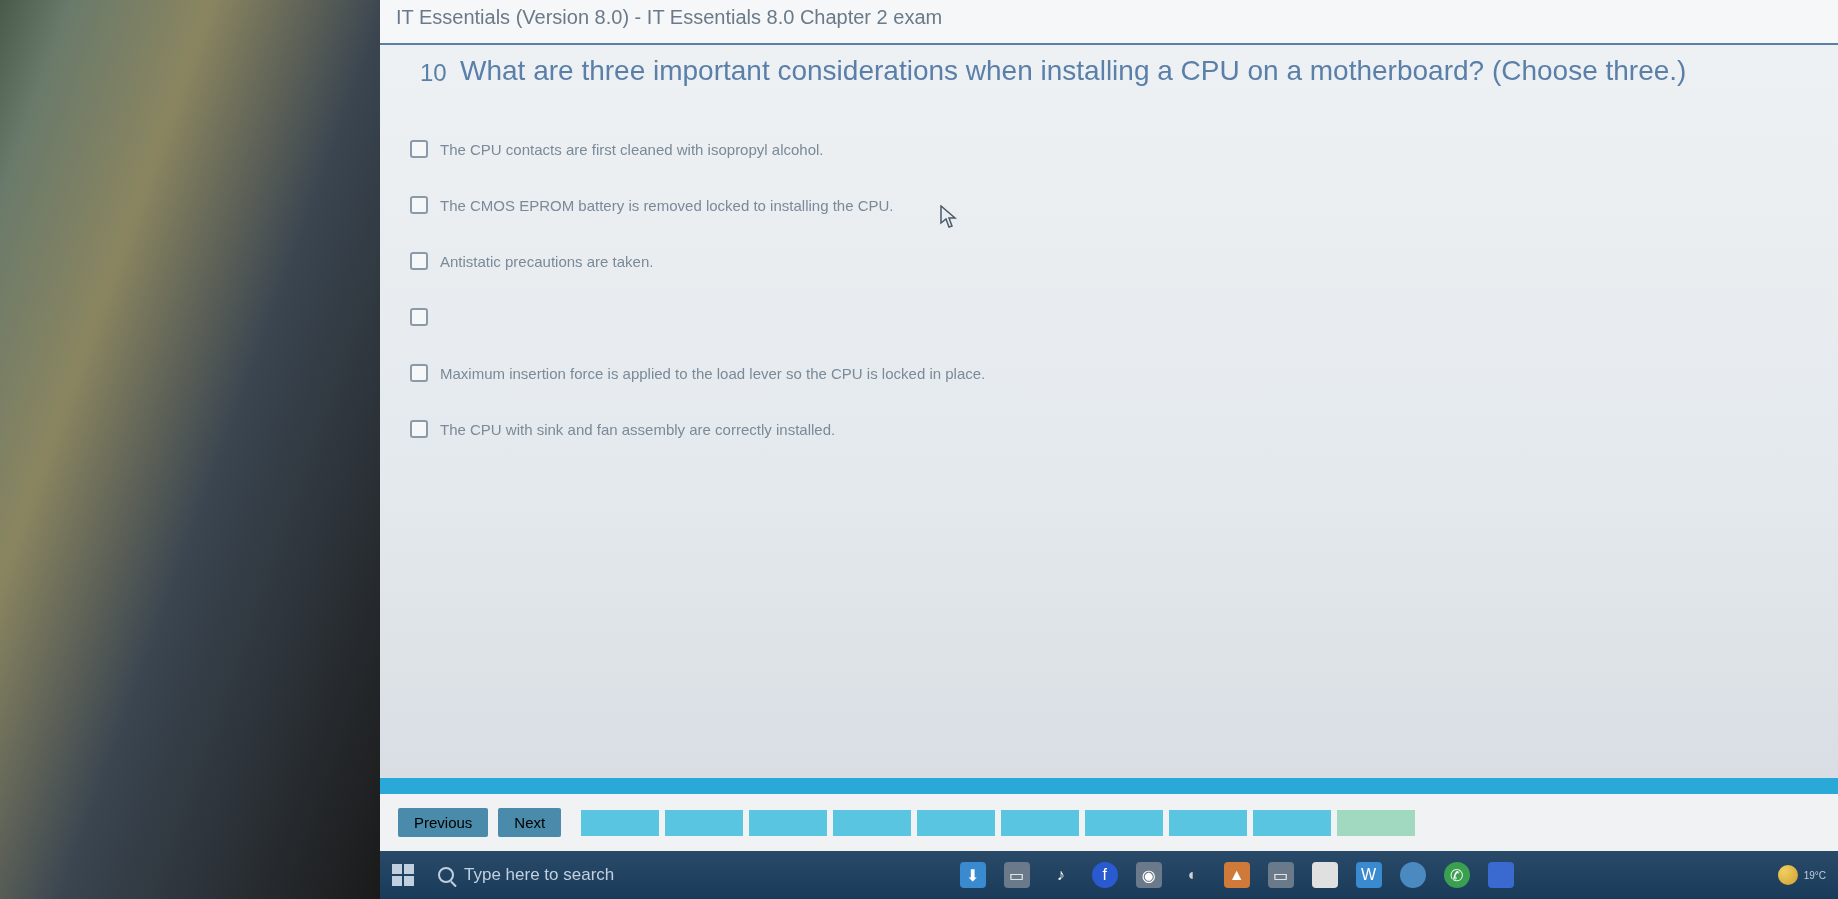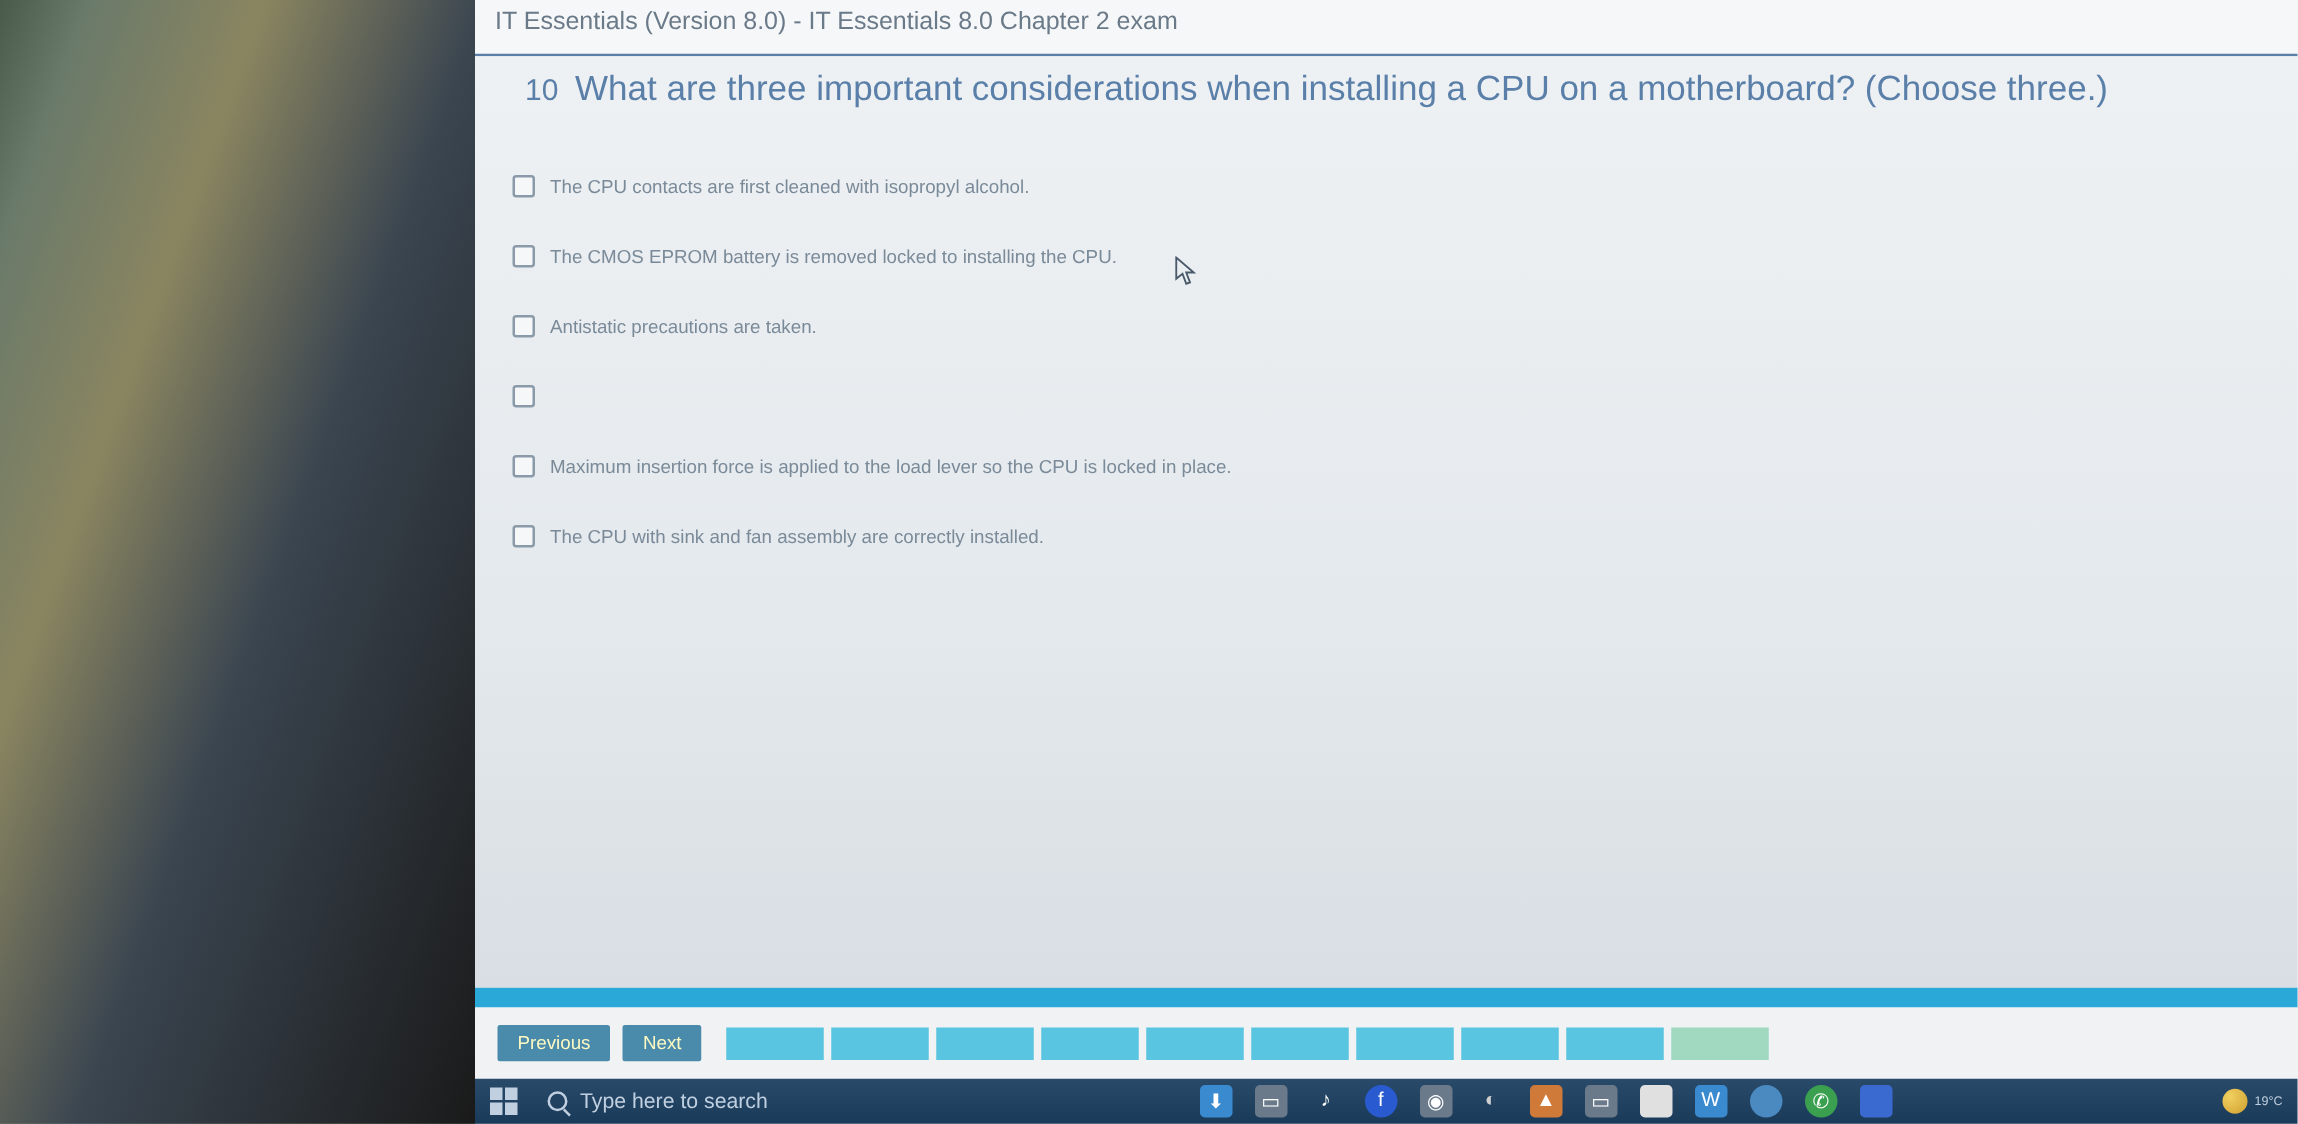--- a/index.html
+++ b/index.html
@@ -97,21 +97,21 @@
   }
   .nav-bar {
     display: flex;
     align-items: center;
     gap: 10px;
     padding: 14px 18px;
     background: #f0f2f4;
   }
   .nav-btn {
     background: #4a8aaa;
-    color: #fef9c3;
+    color: #000000;
     font-size: 15px;
     padding: 6px 16px;
     border: none;
     border-radius: 2px;
     cursor: pointer;
   }
   .prog-cells {
     display: flex;
     gap: 6px;
     margin-left: 10px;
@@ -119,21 +119,21 @@
   }
   .prog-cell {
     width: 78px;
     height: 26px;
     background: #5ac5e0;
   }
   .prog-cell.current {
     background: #a0d8c0;
   }
   .taskbar {
-    height: 36px;
+    height: 48px;
     background: linear-gradient(180deg, #2a4a6a 0%, #1a3a5a 100%);
     display: flex;
     align-items: center;
     padding: 0 12px;
     gap: 14px;
   }
   .start-icon {
     width: 22px;
     height: 22px;
     display: grid;

